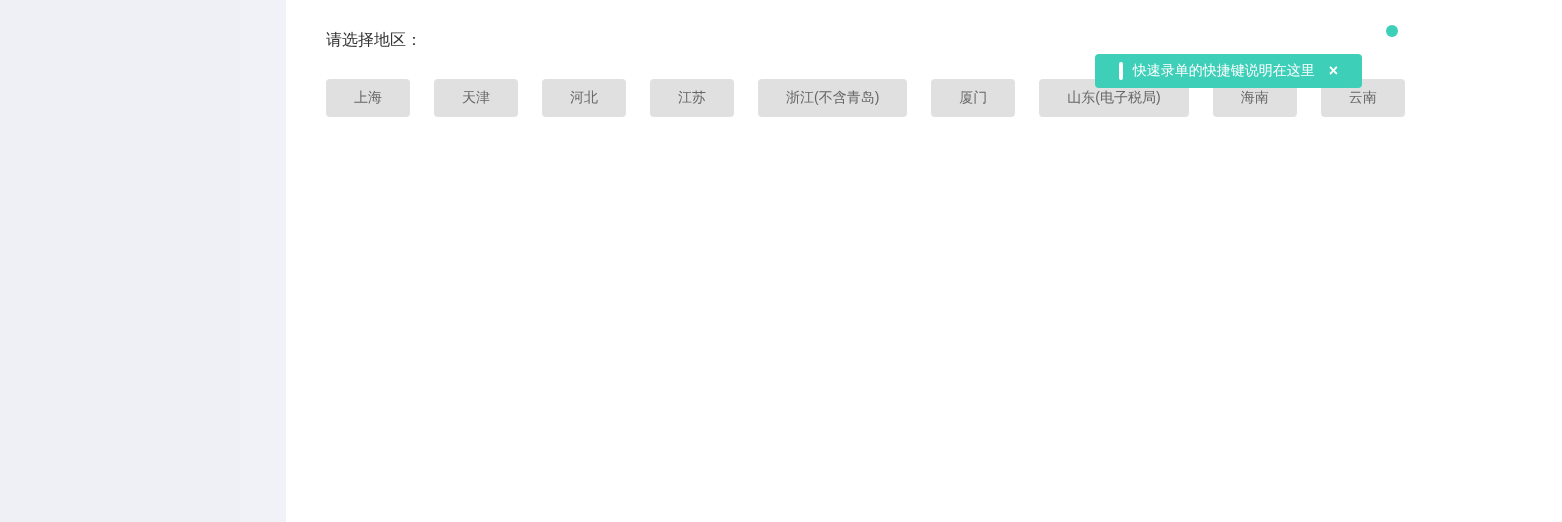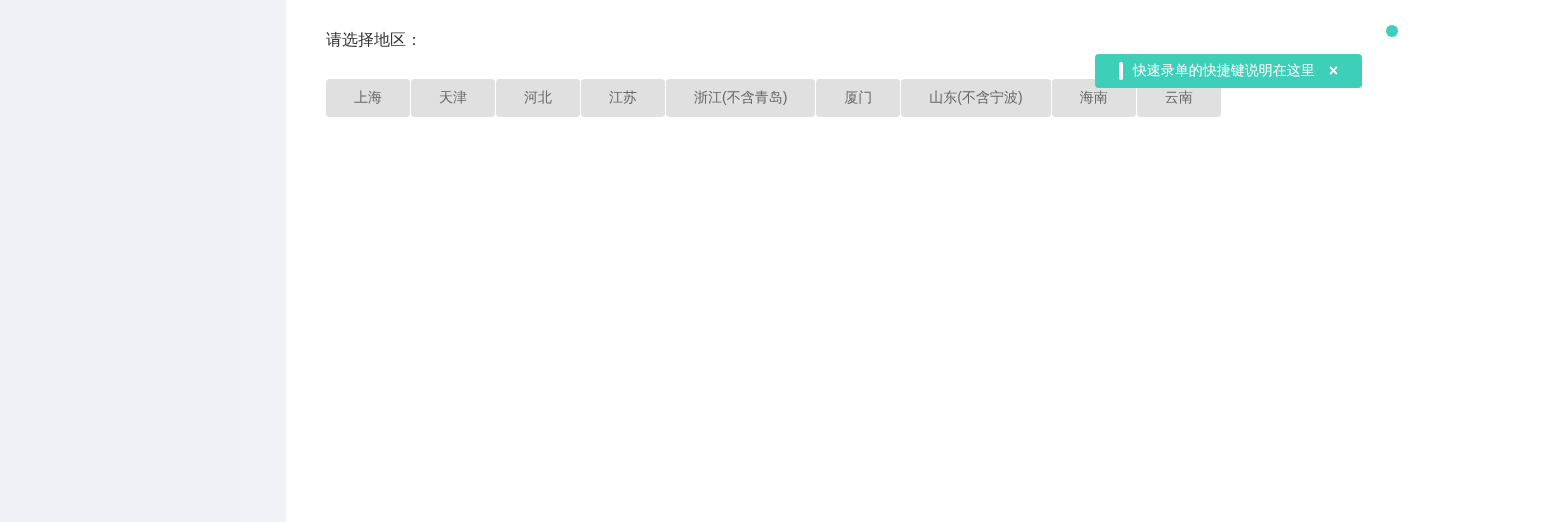--- a/index.html
+++ b/index.html
@@ -40,21 +40,21 @@
     .page-title {
       font-size: 16px;
       color: #333;
       margin-bottom: 28px;
       font-weight: normal;
     }
 
     .region-grid {
       display: flex;
       flex-wrap: wrap;
-      gap: 1px;
+      gap: 24px;
     }
 
     .region-btn {
       background: #e0e0e0;
       border: none;
       border-radius: 4px;
       padding: 10px 28px;
       font-size: 14px;
       color: #666;
       cursor: pointer;
@@ -114,21 +114,21 @@
 <div class="main-content">
   <div class="page-title">请选择地区：</div>
   <div class="region-grid">
 
   <button class="region-btn">上海</button>
       <button class="region-btn">天津</button>
       <button class="region-btn">河北</button>
       <button class="region-btn">江苏</button>
       <button class="region-btn">浙江(不含青岛)</button>
       <button class="region-btn">厦门</button>
-      <button class="region-btn">山东(不含宁波)</button>
+      <button class="region-btn">山东(电子税局)</button>
       <button class="region-btn">海南</button>
       <button class="region-btn">云南</button>
     </div>
 </div>
 
 <div class="tooltip-banner">
   <span class="tooltip-bar"></span>
   <span>快速录单的快捷键说明在这里</span>
   <span class="tooltip-close">×</span>
 </div>

